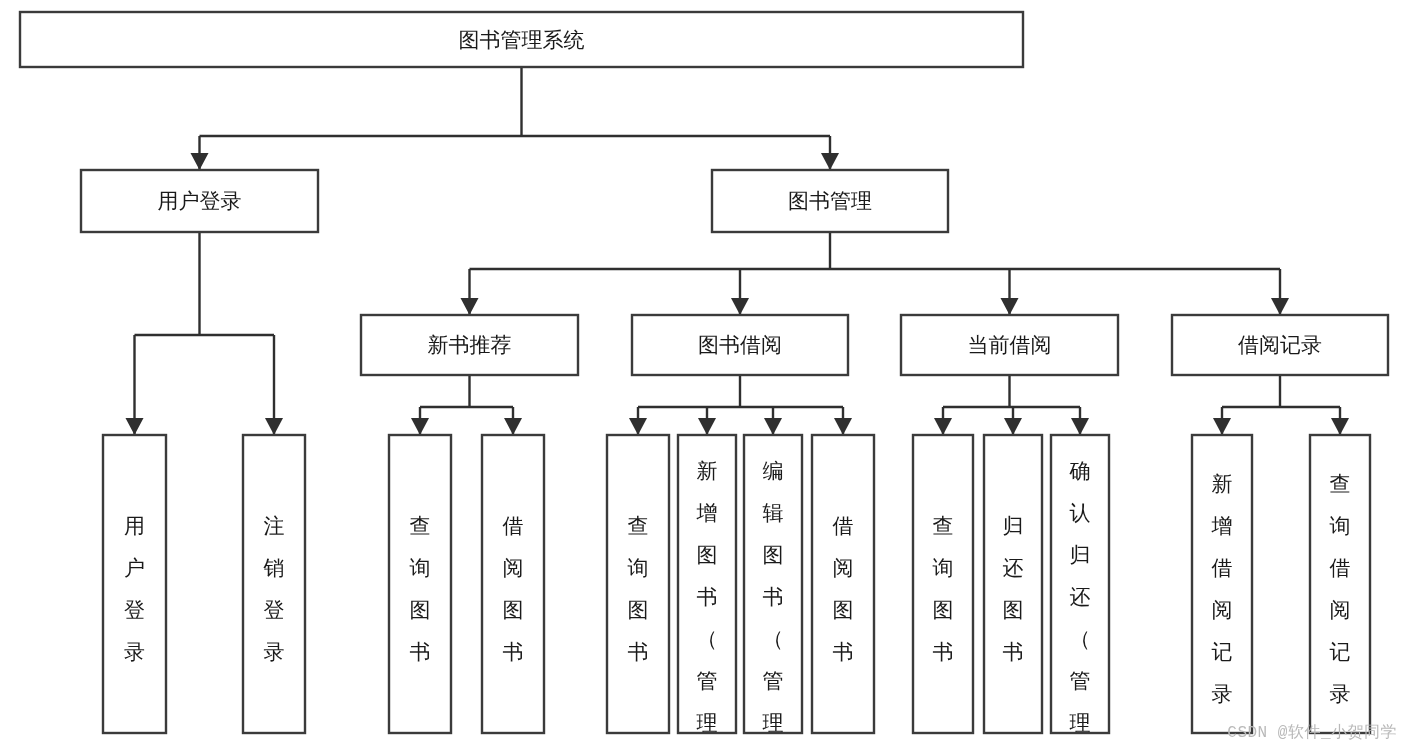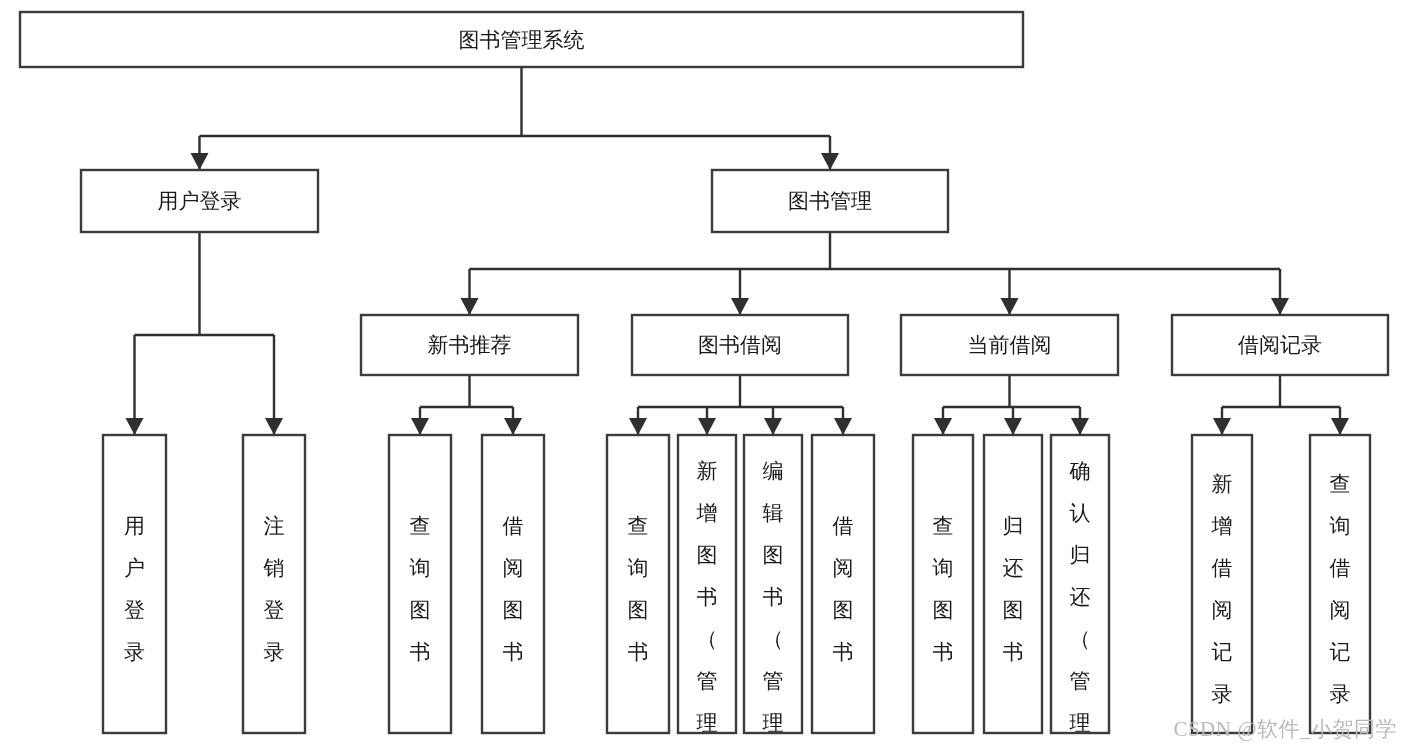--- a/index.html
+++ b/index.html
@@ -50,22 +50,22 @@
     stroke-linecap: butt;
   }
   .edge-arrow {
     fill: #2f2f2f;
     stroke: none;
   }
   .watermark {
     position: absolute;
     right: 8px;
     bottom: 4px;
-    font-family: Liberation Serif, serif;
-    font-size: 21px;
+    font-family: Liberation Mono, monospace;
+    font-size: 16px;
     color: #b9b9b9;
     white-space: nowrap;
     pointer-events: none;
     letter-spacing: 0.5px;
   }
 </style>
 </head>
 <body>
 
 <div id="diagram-root">

